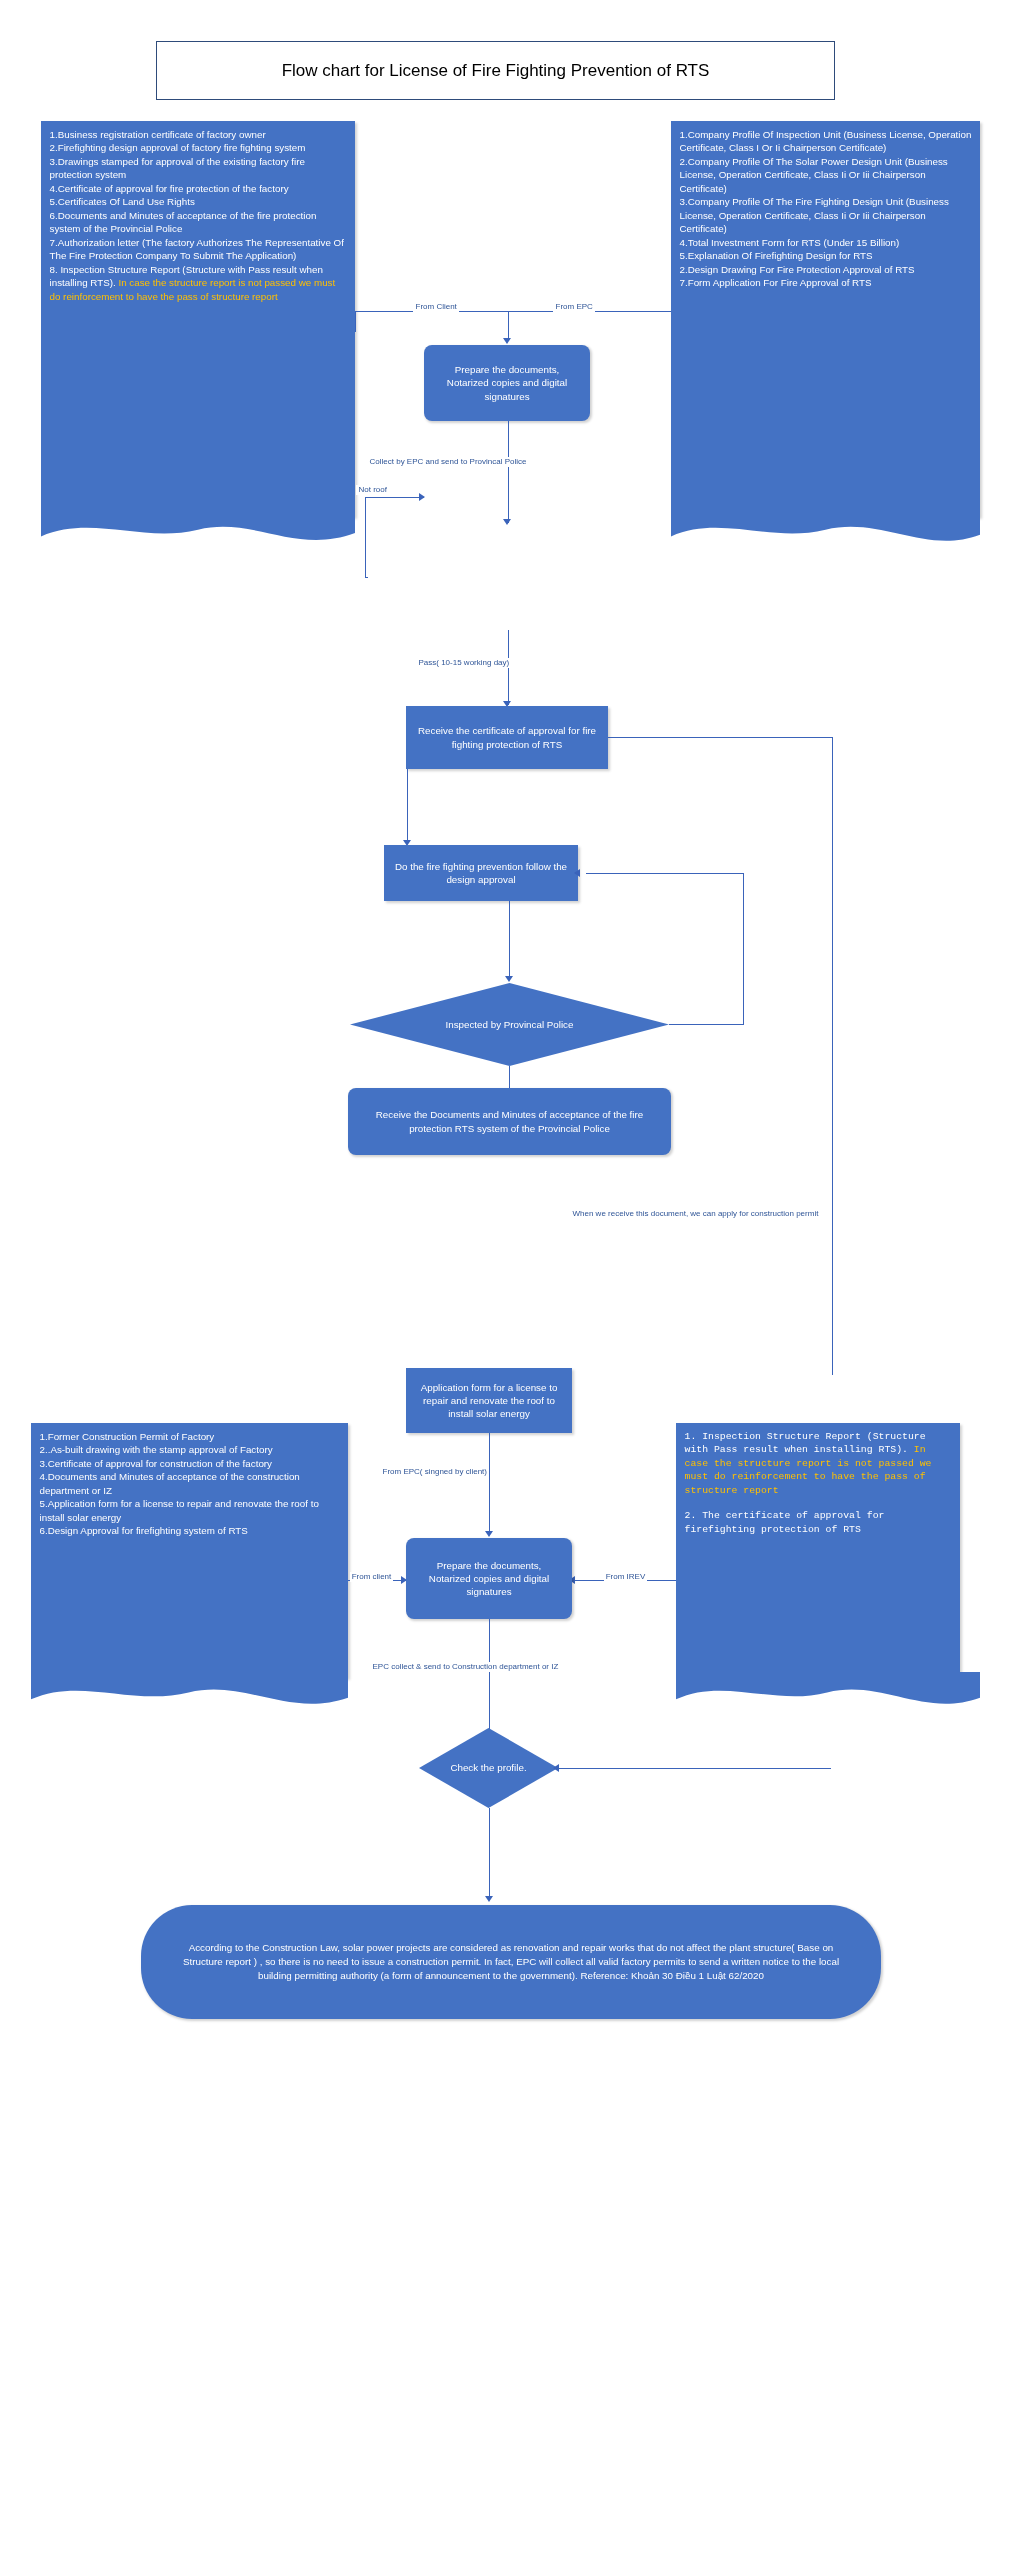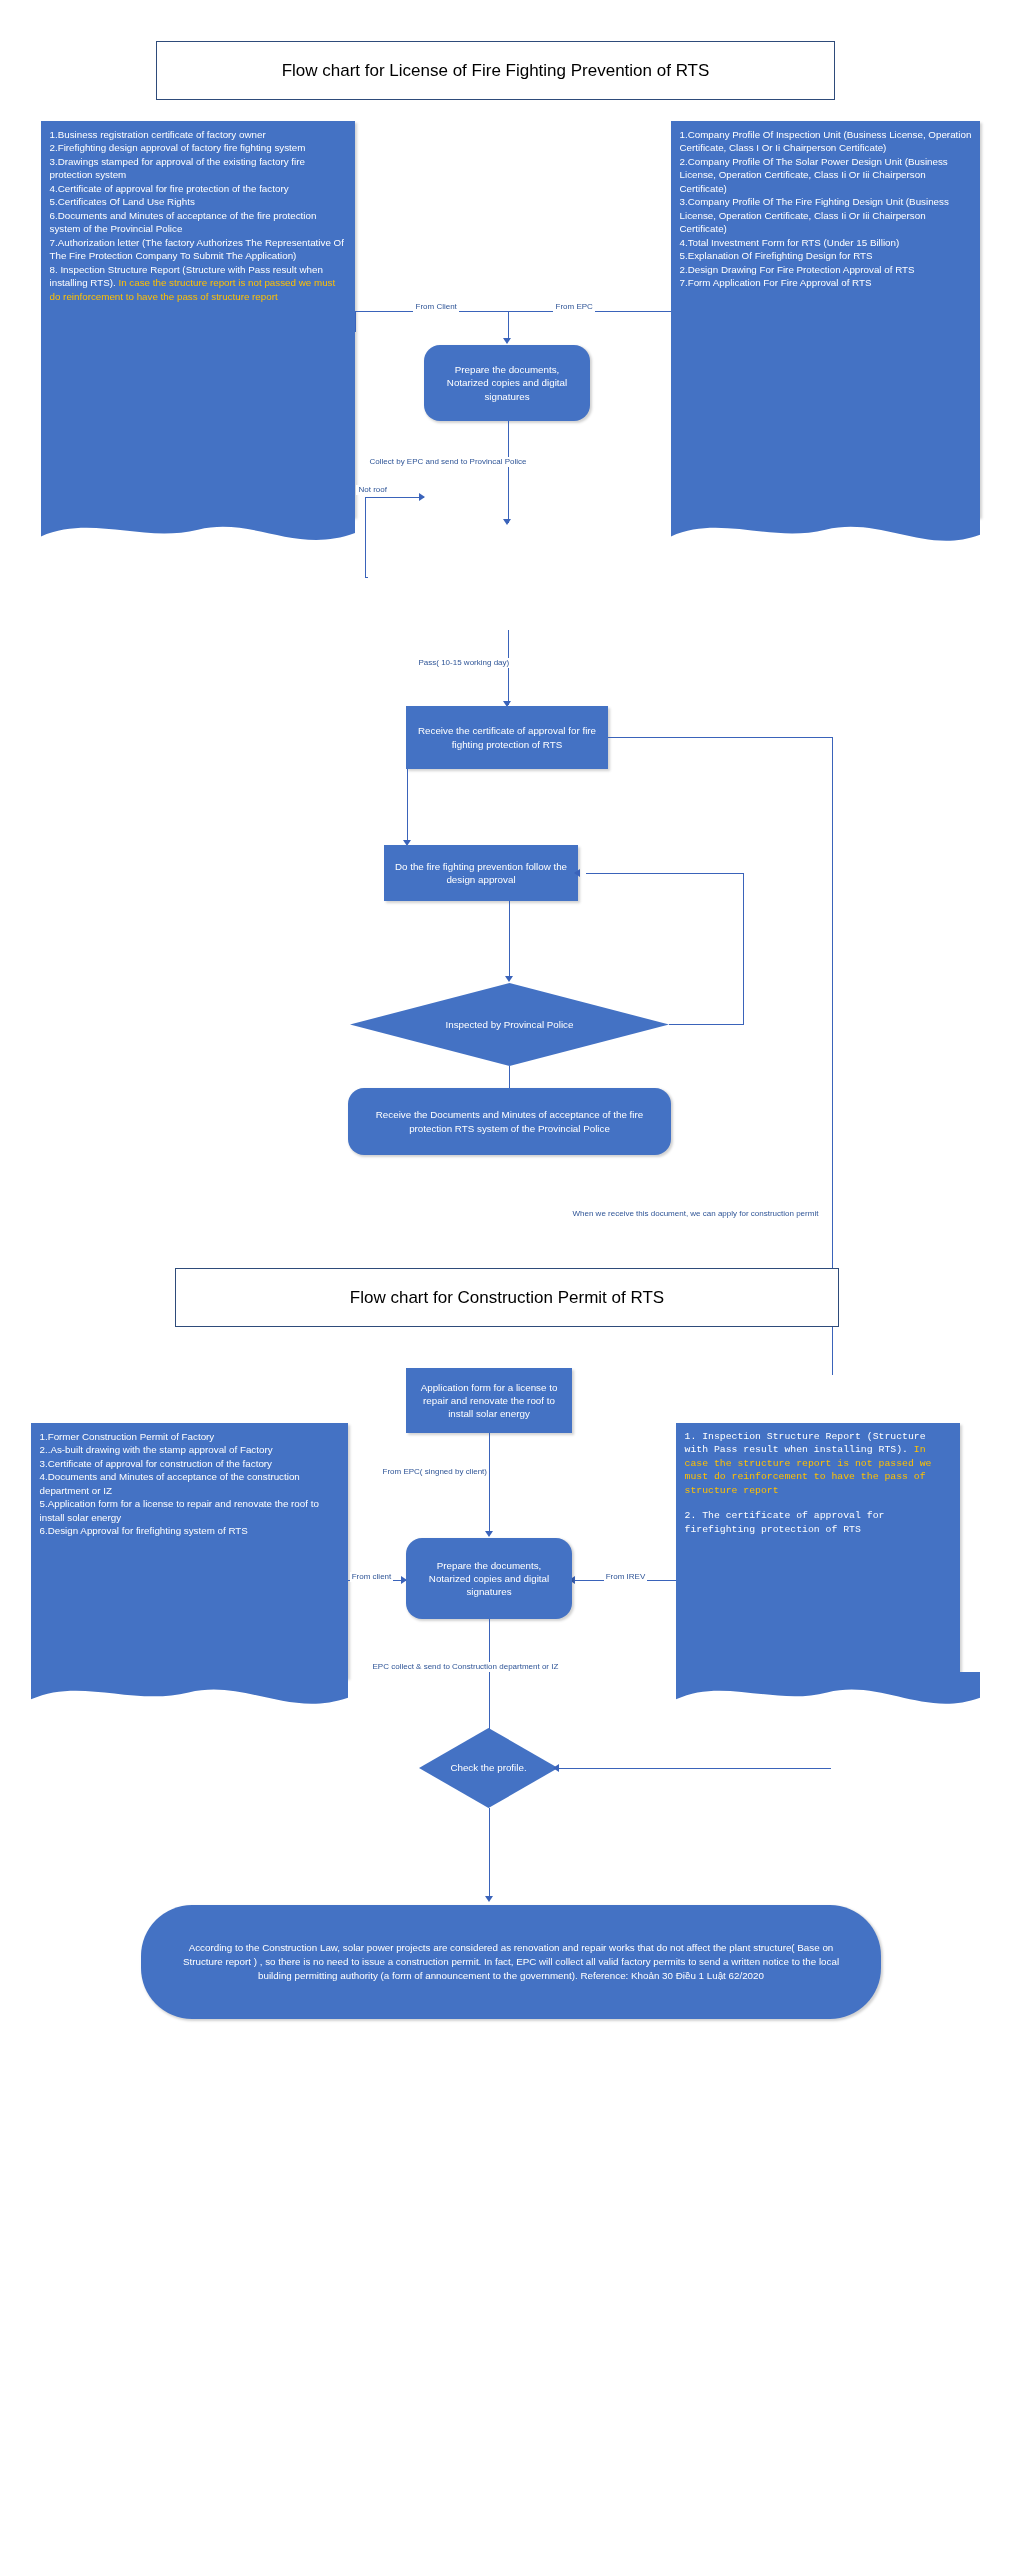--- a/index.html
+++ b/index.html
@@ -51,21 +51,21 @@
     font-size: 9.8px;
     line-height: 1.35;
     display: flex;
     align-items: center;
     justify-content: center;
     text-align: center;
     padding: 3.4px 8.5px;
     box-shadow: 1.7px 1.7px 2.5px rgba(0,0,0,0.18);
   }
   .rounded {
-    border-radius: 16px;
+    border-radius: 8px;
   }
   .pill {
     border-radius: 51px;
   }
 
   
   .diamond-wrap { }
   .diamond-shape {
     position: absolute;
     inset: 0;
@@ -219,23 +219,20 @@
 
   <div class="abs ln ln-v" style="left:509px; top:1066px; height:58px;"></div>
   <div class="abs arrow-down" style="left:505px; top:1120px;"></div>
 
   <div class="abs proc-box rounded" style="left:348px; top:1088px; width:323px; height:67px;">
     <span>Receive the Documents and Minutes of acceptance of the fire protection RTS system of the Provincial Police</span>
   </div>
 
   <div class="abs edge-label" style="left:570px; top:1209px; padding:0 2.5px;">When we receive this document, we can apply for construction permit</div>
 
-  <div class="abs title-box" style="left:175px; top:1268px; width:664px; height:59px;">
-    <span>Flow chart for Construction Permit of RTS</span>
-  </div>
 
   <div class="abs proc-box" style="left:406px; top:1368px; width:166px; height:65px;">
     <span>Application form for a license to repair and renovate the roof to install solar energy</span>
   </div>
   <div class="abs ln ln-v" style="left:489px; top:1433px; height:102px;"></div>
   <div class="abs arrow-down" style="left:485px; top:1531px;"></div>
   <div class="abs edge-label" style="left:380px; top:1467px; padding:0 2.5px;">From EPC( singned by client)</div>
 
   <div class="abs doc-panel" style="left:31px; top:1423px; width:317px; height:255px;">
     <div>1.Former Construction Permit of Factory</div>

